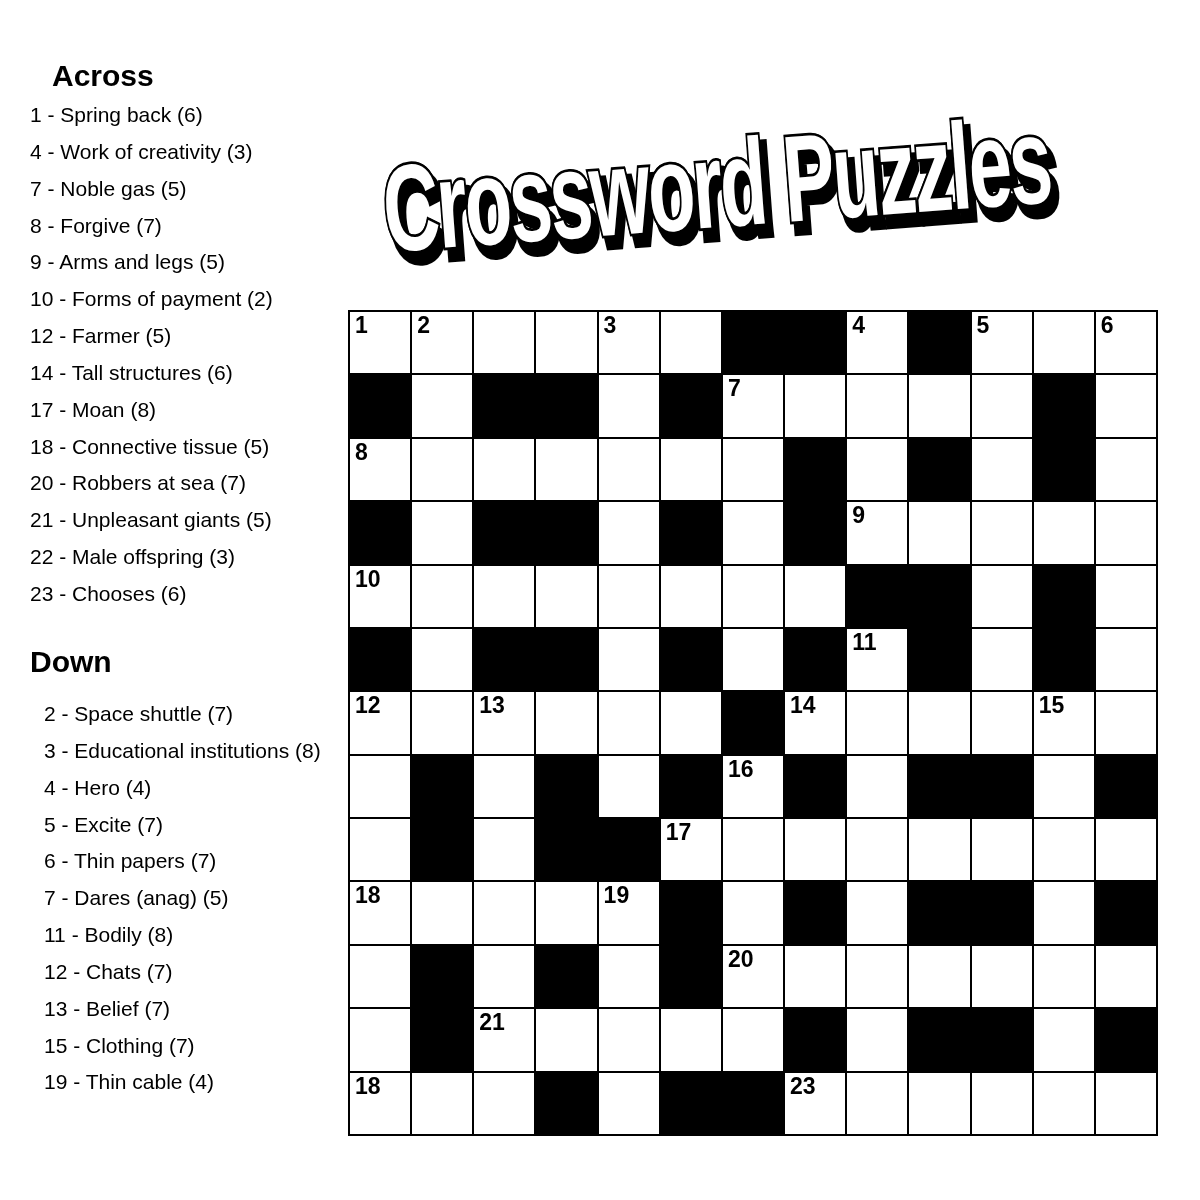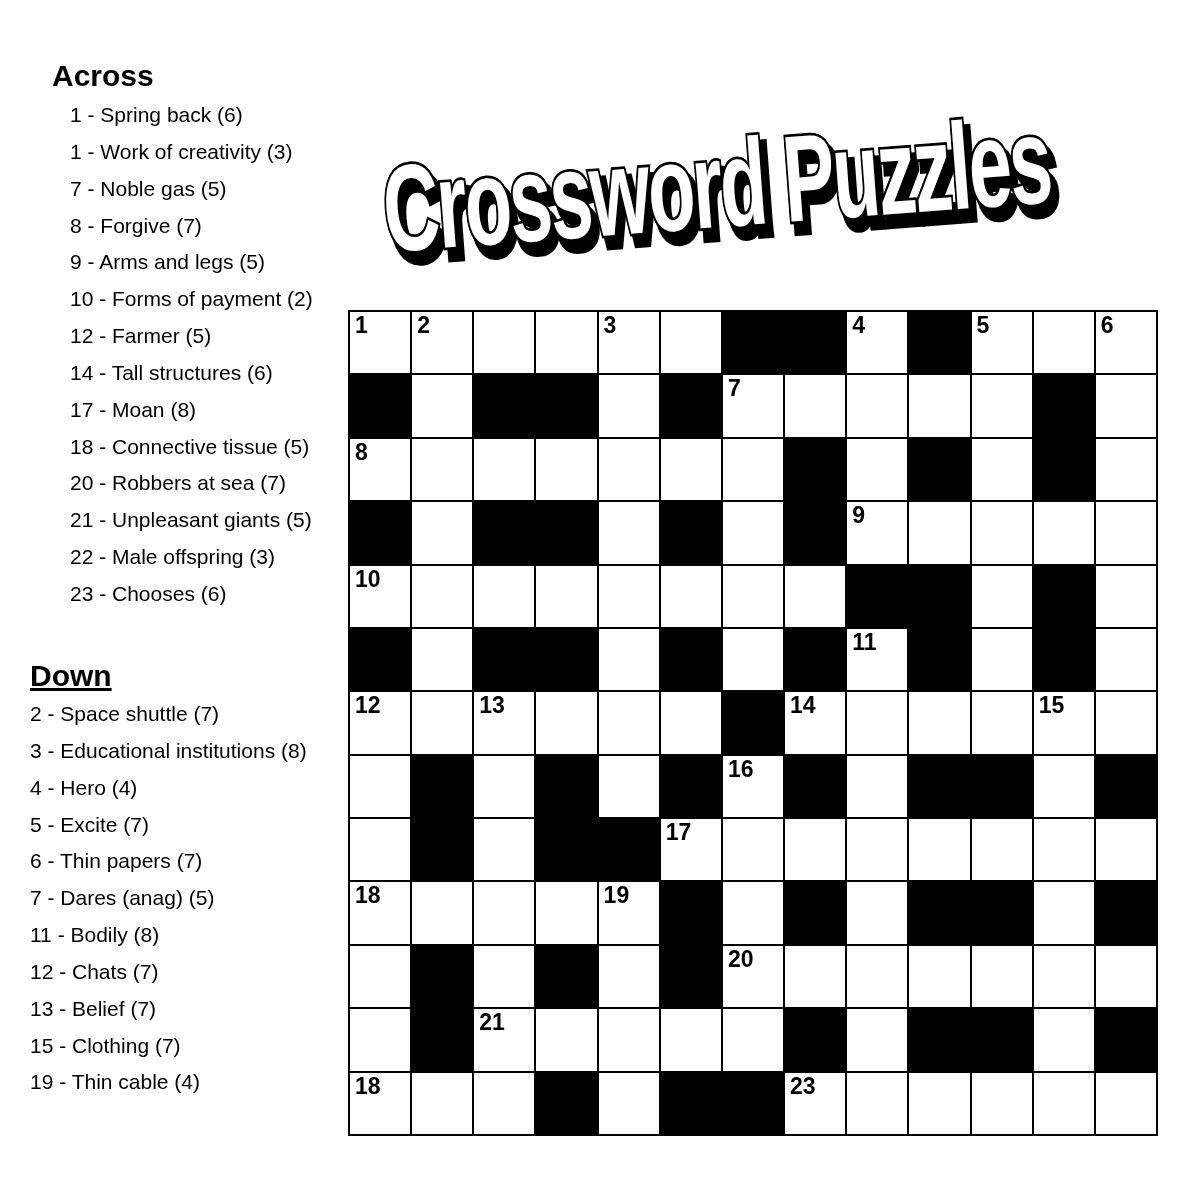--- a/index.html
+++ b/index.html
@@ -9,33 +9,33 @@
   
   .section-header {
     position: absolute;
     font-weight: 700;
     font-size: 30px;
     line-height: 1;
     color: #000;
     white-space: nowrap;
   }
   #across-header { left: 52px; top: 61px; text-align: center; }
-  #down-header   { left: 30px; top: 661px; text-decoration: underline; }
+  #down-header   { left: 30px; top: 647px; }
 
   ul.clue-list {
     position: absolute;
     left: 30px;
     list-style: none;
     font-size: 21px;
     line-height: 36.85px;
     white-space: nowrap;
     color: #000;
   }
-  #across-list { top: 97px; margin-left: 40px; }
-  #down-list   { top: 696px; }
+  #across-list { top: 97px; }
+  #down-list   { top: 696px; margin-left: 14px; }
 
   
   .title-wrap {
     position: absolute;
     left: 388px;
     top: 148px;
     height: 123px;
     font-weight: 700;
     font-size: 123px;
     line-height: 1;
@@ -88,21 +88,21 @@
     line-height: 1;
     color: #000;
   }
 </style>
 </head>
 <body>
 
 <h2 class="section-header" id="across-header">Across</h2>
 <ul class="clue-list" id="across-list">
     <li>1 - Spring back (6)</li>
-    <li>1 - Work of creativity (3)</li>
+    <li>4 - Work of creativity (3)</li>
     <li>7 - Noble gas (5)</li>
     <li>8 - Forgive (7)</li>
     <li>9 - Arms and legs (5)</li>
     <li>10 - Forms of payment (2)</li>
     <li>12 - Farmer (5)</li>
     <li>14 - Tall structures (6)</li>
     <li>17 - Moan (8)</li>
     <li>18 - Connective tissue (5)</li>
     <li>20 - Robbers at sea (7)</li>
     <li>21 - Unpleasant giants (5)</li>

